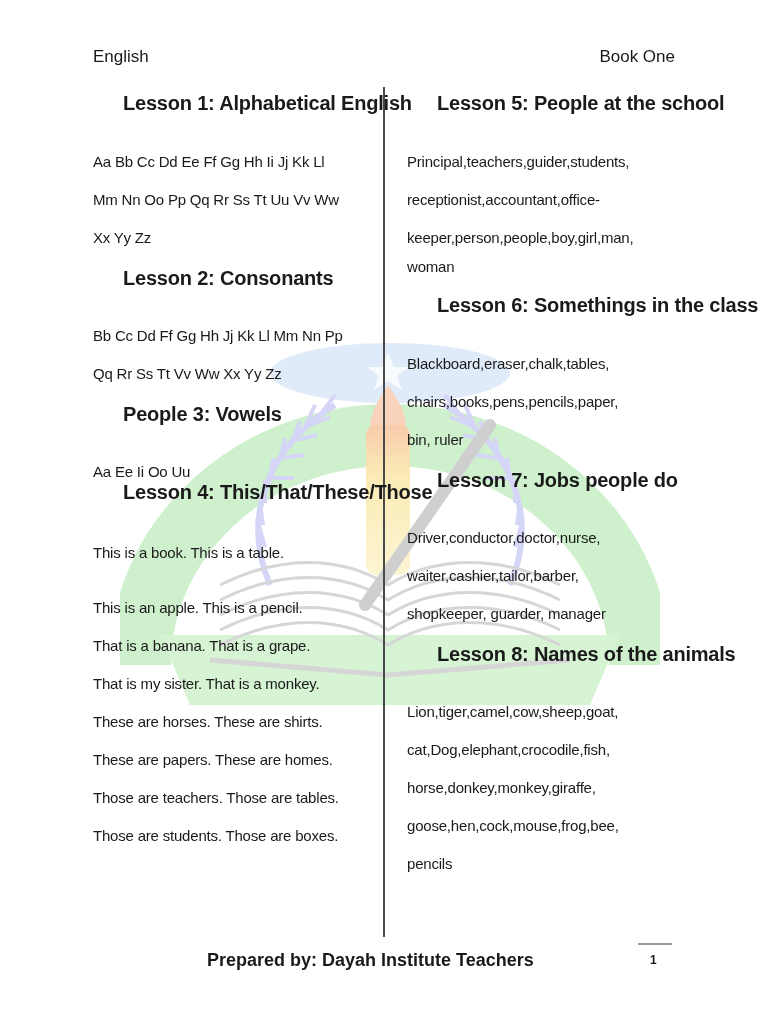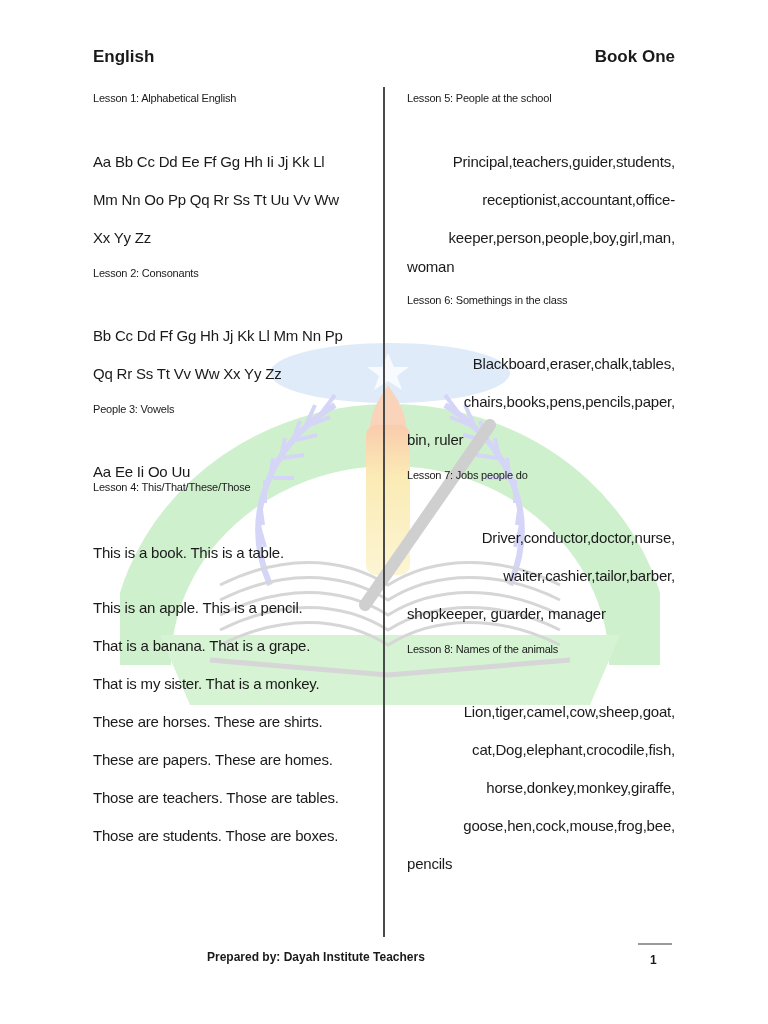--- a/index.html
+++ b/index.html
@@ -1,29 +1,29 @@
 <!DOCTYPE html>
 <html><head>
 <meta charset="utf-8">
 <style>
   html, body { margin: 0; padding: 0; background: #ffffff; }
   body { width: 768px; height: 1024px; position: relative; overflow: hidden;
          font-family: "Liberation Sans", "DejaVu Sans", sans-serif; color: #1a1a1a; }
   .watermark { position: absolute; left: 120px; top: 255px; width: 540px; height: 470px; opacity: 0.55; pointer-events: none; }
-  .hdr { position: absolute; top: 47px; font-size: 17px; font-weight: bold; }
+  .hdr { position: absolute; top: 47px; font-size: 17px; font-weight: normal; }
   .hdr.left { left: 93px; }
   .hdr.right { right: 93px; }
   .divider { position: absolute; left: 383px; top: 87px; width: 2px; height: 850px; background: #4a4a4a; }
   .col { position: absolute; top: 87px; }
   .col.left { left: 93px; width: 275px; }
   .col.right { left: 407px; width: 268px; }
-  .h { position: absolute; font-size: 11px; font-weight: normal; white-space: nowrap; letter-spacing: -0.2px; }
+  .h { position: absolute; font-size: 20px; font-weight: bold; white-space: nowrap; letter-spacing: -0.2px; margin-left: 30px; }
   .line { position: absolute; font-size: 15px; white-space: nowrap; letter-spacing: -0.2px; margin-top: 11px; }
-  .just { display: flex; justify-content: flex-end; width: 268px; }
-  .footer { position: absolute; left: 207px; top: 950px; font-size: 12px; font-weight: bold; white-space: nowrap; }
+  .just { display: flex; justify-content: flex-start; width: 268px; }
+  .footer { position: absolute; left: 207px; top: 950px; font-size: 18px; font-weight: bold; white-space: nowrap; }
   .pnum-rule { position: absolute; left: 638px; top: 943px; width: 34px; height: 2px; background: #9a9a9a; }
   .pnum { position: absolute; left: 650px; top: 953px; font-size: 12px; font-weight: bold; }
 </style>
 </head>
 <body>
 
 <svg class="watermark" viewBox="0 0 540 470" xmlns="http://www.w3.org/2000/svg">
   <defs>
     <linearGradient id="cnd" x1="0" y1="0" x2="0" y2="1">
       <stop offset="0" stop-color="#f6a36a"></stop>

